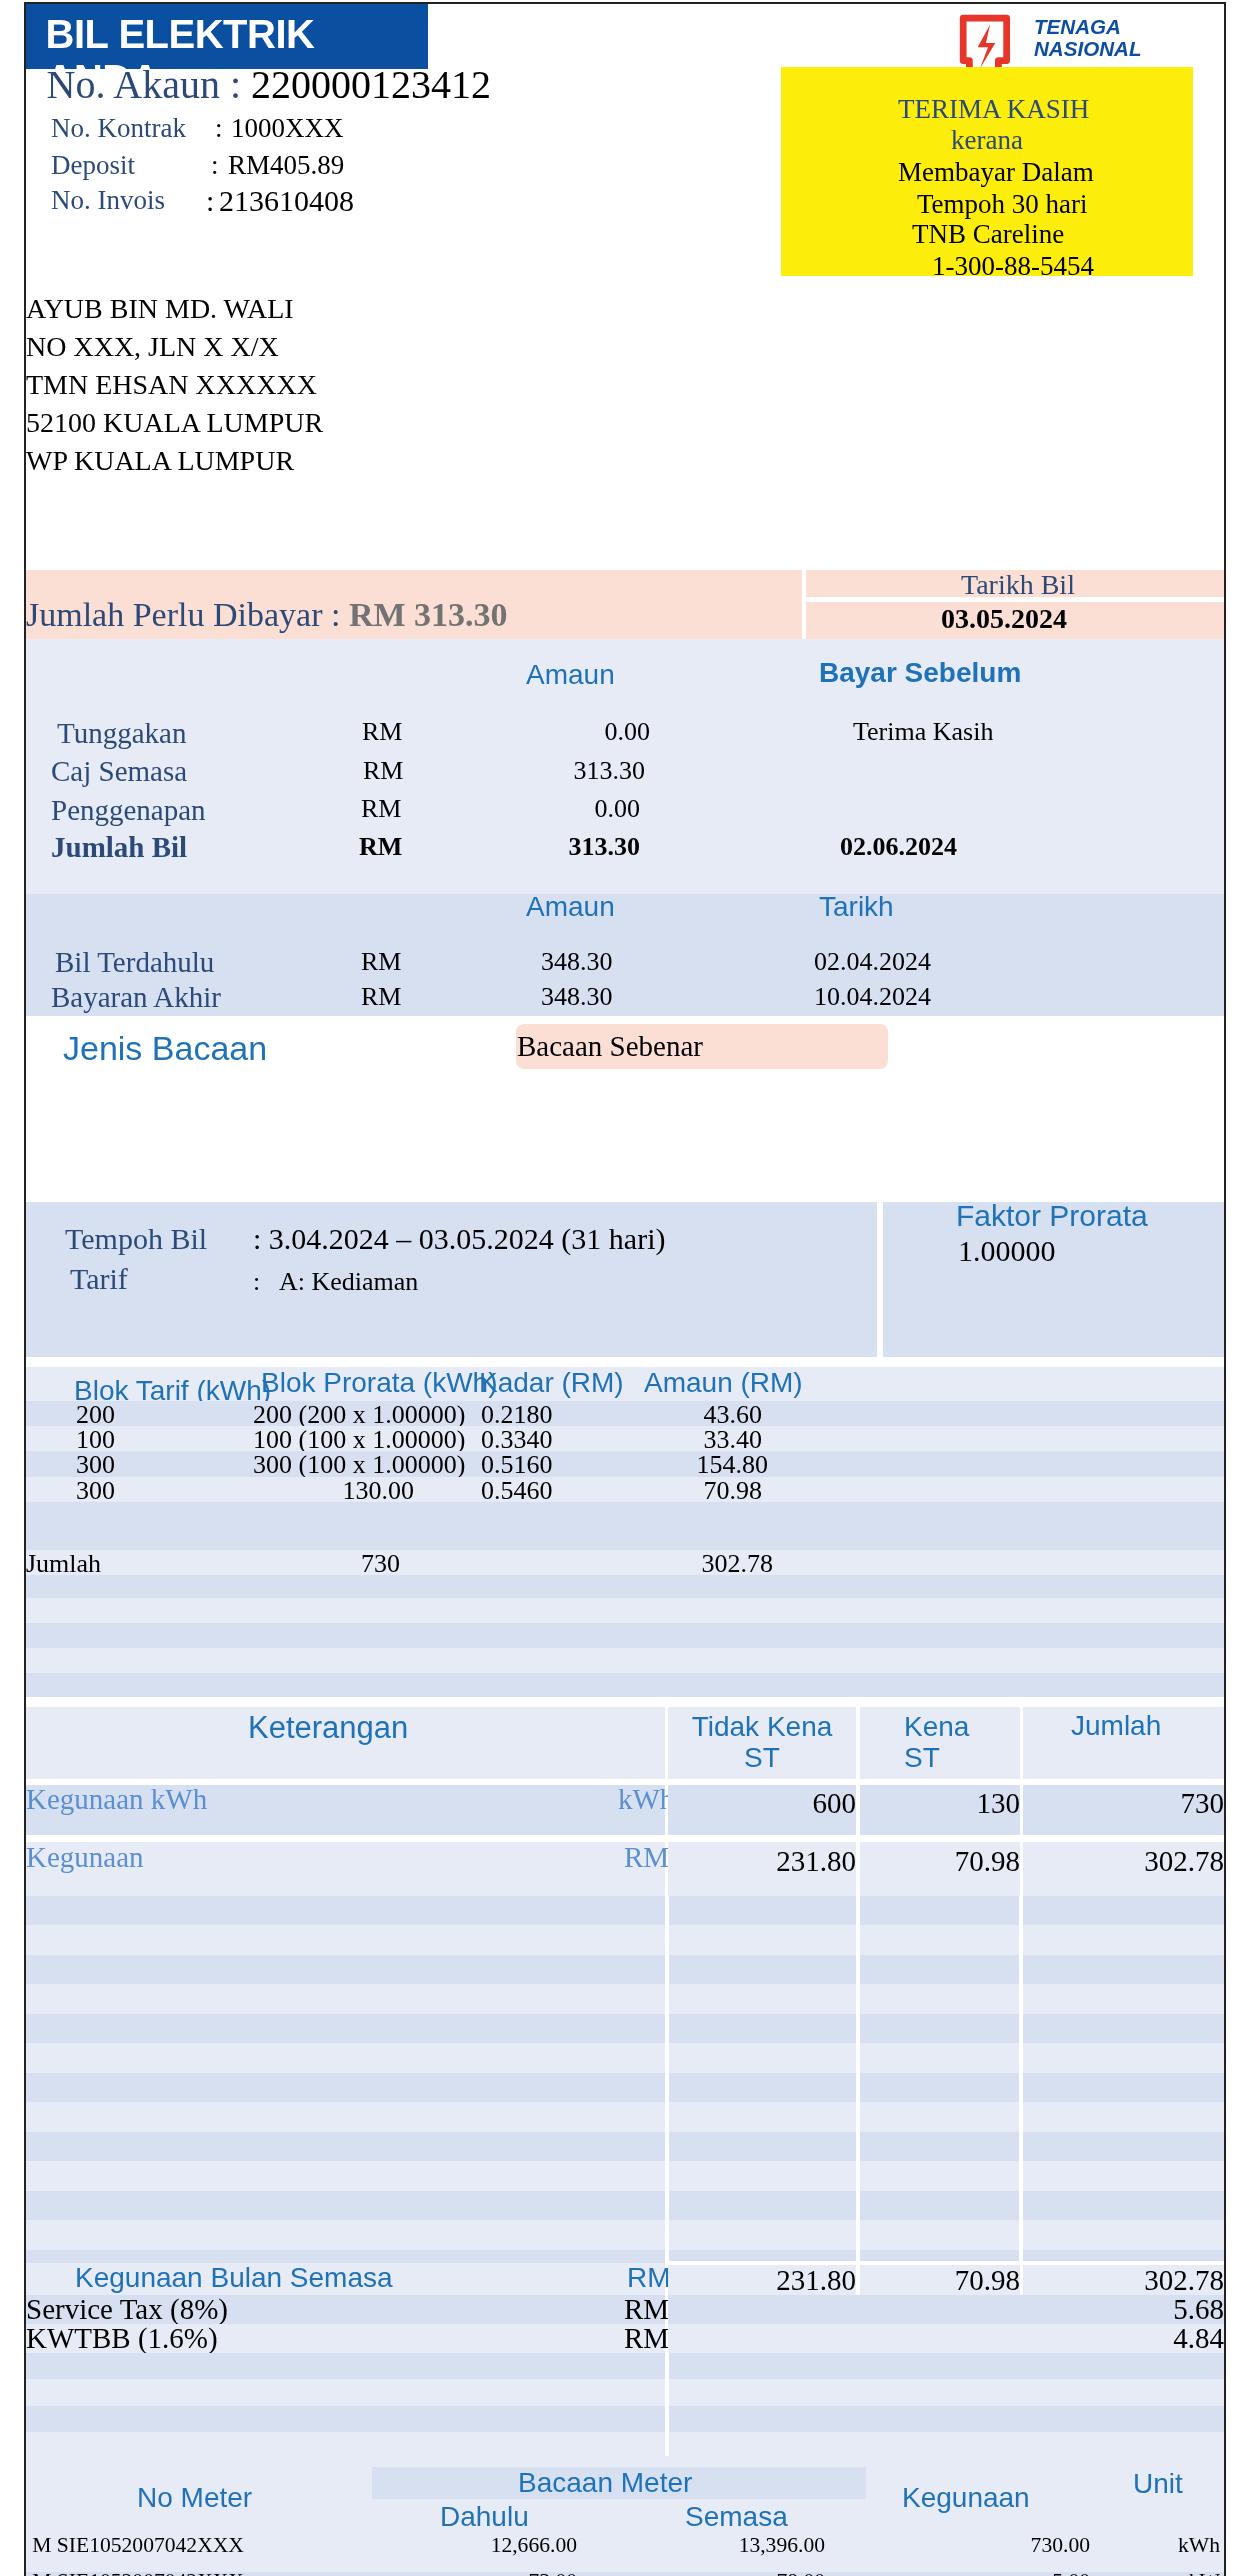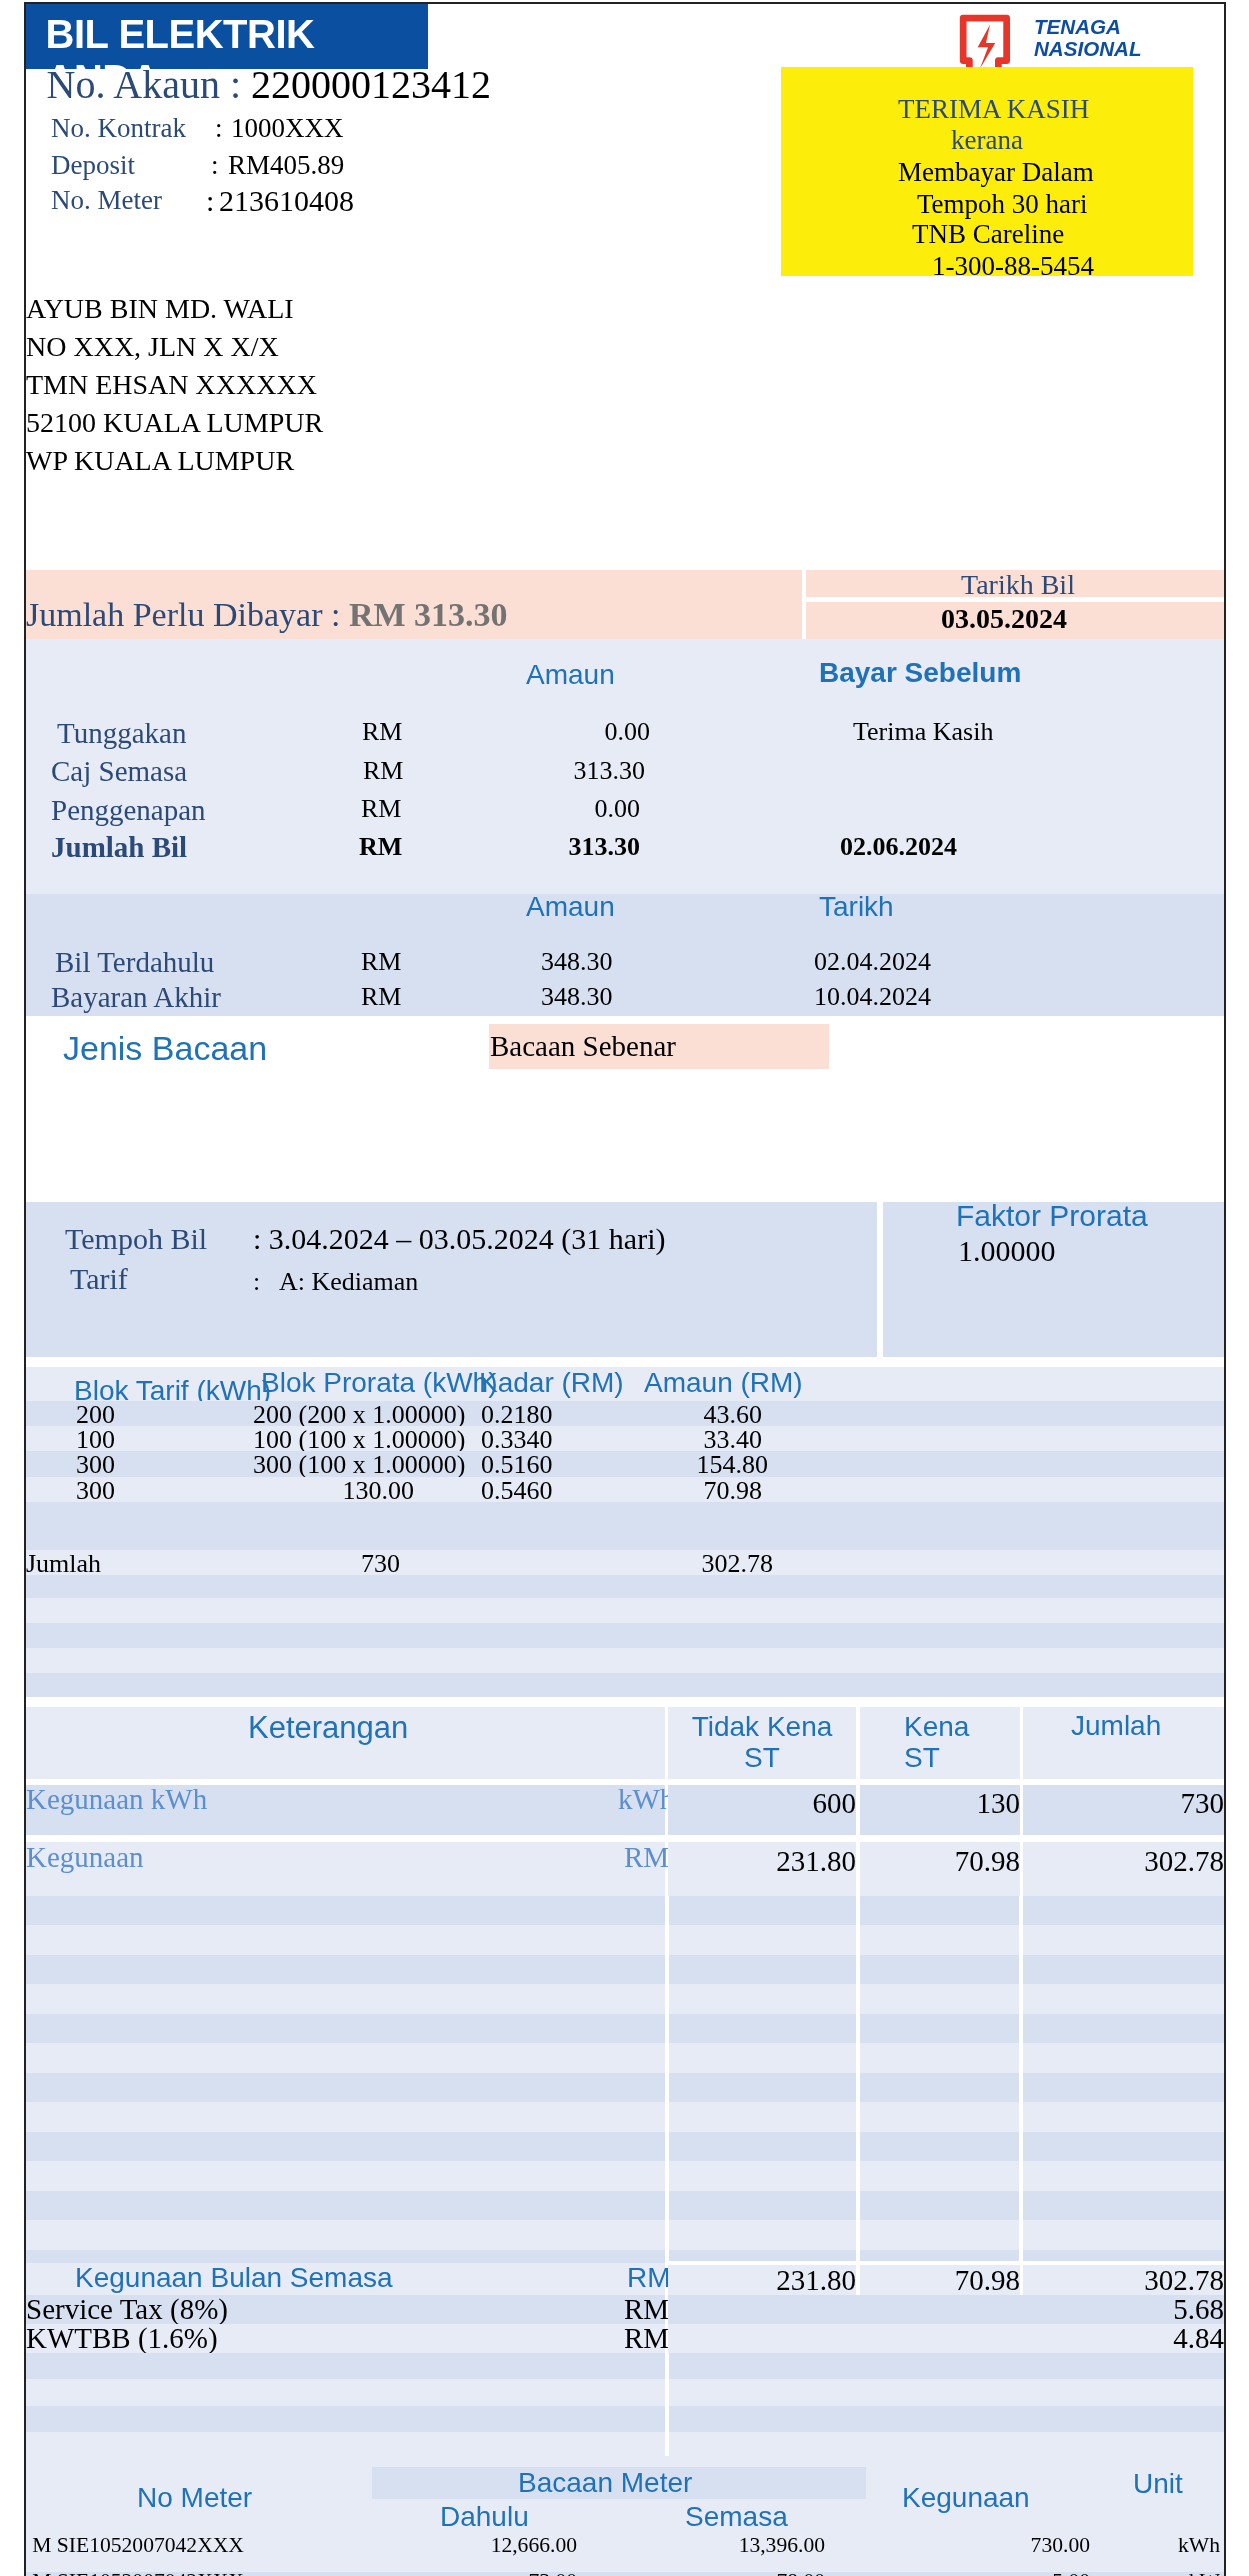--- a/index.html
+++ b/index.html
@@ -64,21 +64,21 @@
     <span>220000123412</span>
   </div>
   <div class="abs acct-row navy" style="left:25px;top:109px;">No. Kontrak</div>
   <div class="abs acct-row" style="left:189px;top:109px;">:</div>
   <div class="abs acct-row" style="left:205px;top:109px;">1000XXX</div>
 
   <div class="abs acct-row navy" style="left:25px;top:146px;">Deposit</div>
   <div class="abs acct-row" style="left:185px;top:146px;">:</div>
   <div class="abs acct-row" style="left:202px;top:146px;">RM405.89</div>
 
-  <div class="abs acct-row navy" style="left:25px;top:181px;">No. Meter</div>
+  <div class="abs acct-row navy" style="left:25px;top:181px;">No. Invois</div>
   <div class="abs acct-row" style="left:180px;top:180px;font-size:30px;">:</div>
   <div class="abs acct-row" style="left:193px;top:180px;font-size:30px;">213610408</div>
 
   <div class="abs addr" style="left:0;top:286px;">
     <div>AYUB BIN MD. WALI</div>
     <div>NO XXX, JLN X X/X</div>
     <div>TMN EHSAN XXXXXX</div>
     <div>52100 KUALA LUMPUR</div>
     <div>WP KUALA LUMPUR</div>
   </div>
@@ -137,21 +137,21 @@
     <div class="cell tbl-text" style="left:515px;top:53px;">348.30</div>
     <div class="cell tbl-text" style="left:788px;top:53px;">02.04.2024</div>
 
     <div class="cell tbl-text navy" style="left:25px;top:87px;font-size:29px;">Bayaran Akhir</div>
     <div class="cell tbl-text" style="left:335px;top:88px;">RM</div>
     <div class="cell tbl-text" style="left:515px;top:88px;">348.30</div>
     <div class="cell tbl-text" style="left:788px;top:88px;">10.04.2024</div>
   </div>
 
   <div class="abs hd-sans" style="left:37px;top:1025px;font-size:34px;">Jenis Bacaan</div>
-  <div class="abs pink" style="left:463px;top:1020px;width:340px;height:45px;">
+  <div class="abs pink" style="left:490px;top:1020px;width:372px;height:45px;border-radius:8px;">
     <div class="cell" style="left:1px;top:6.2px;font-size:29px;">Bacaan Sebenar</div>
   </div>
 
   <div class="abs lb2" style="left:0;top:1198px;width:851px;height:155px;">
     <div class="cell navy" style="left:39px;top:19.6px;font-size:30px;">Tempoh Bil</div>
     <div class="cell" style="left:227px;top:19.6px;font-size:30px;">: 3.04.2024 – 03.05.2024 (31 hari)</div>
     <div class="cell navy" style="left:44px;top:60px;font-size:30px;">Tarif</div>
     <div class="cell" style="left:227px;top:65px;font-size:26px;">:</div>
     <div class="cell" style="left:253px;top:65px;font-size:26px;">A: Kediaman</div>
   </div>

